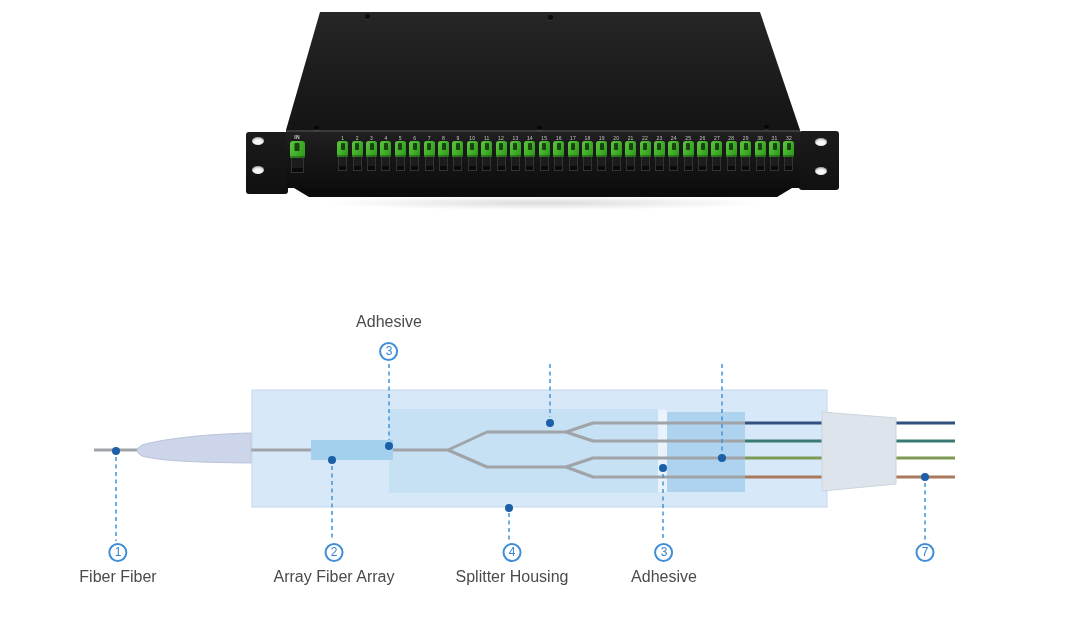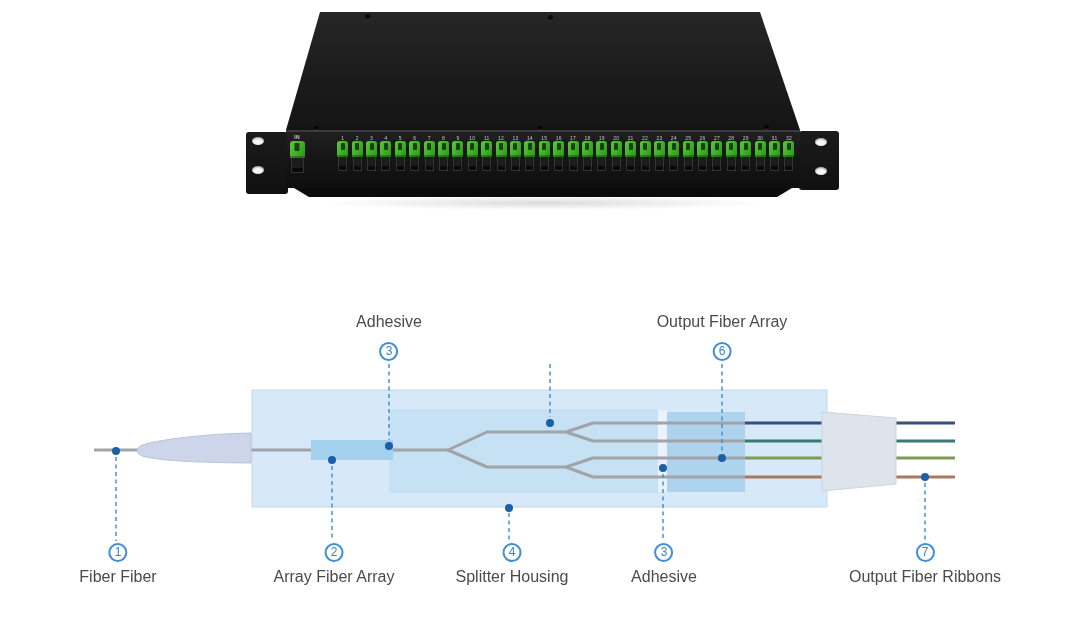--- a/index.html
+++ b/index.html
@@ -386,39 +386,34 @@
       <circle cx="509" cy="508" r="4"></circle>
       <circle cx="663" cy="468" r="4"></circle>
       <circle cx="925" cy="477" r="4"></circle>
     </g>
   </svg>
 
   <div class="callout top" style="left:389px; top:313px;">
     <div class="co-label">Adhesive</div>
     <div class="co-circle">3</div>
   </div>
-  <div class="callout top" style="left:722px; top:313px;">
-    <div class="co-label">Output Fiber Array</div>
-    <div class="co-circle">6</div>
-  </div>
 
   <div class="callout bottom" style="left:118px; top:543px;">
     <div class="co-circle">1</div>
     <div class="co-label">Fiber Fiber</div>
   </div>
   <div class="callout bottom" style="left:334px; top:543px;">
     <div class="co-circle">2</div>
     <div class="co-label">Array Fiber Array</div>
   </div>
   <div class="callout bottom" style="left:512px; top:543px;">
     <div class="co-circle">4</div>
     <div class="co-label">Splitter Housing</div>
   </div>
   <div class="callout bottom" style="left:664px; top:543px;">
     <div class="co-circle">3</div>
     <div class="co-label">Adhesive</div>
   </div>
   <div class="callout bottom" style="left:925px; top:543px;">
     <div class="co-circle">7</div>
-    <div class="co-label">Output Fiber Ribbons</div>
   </div>
 
 </div>
 
 </body></html>

